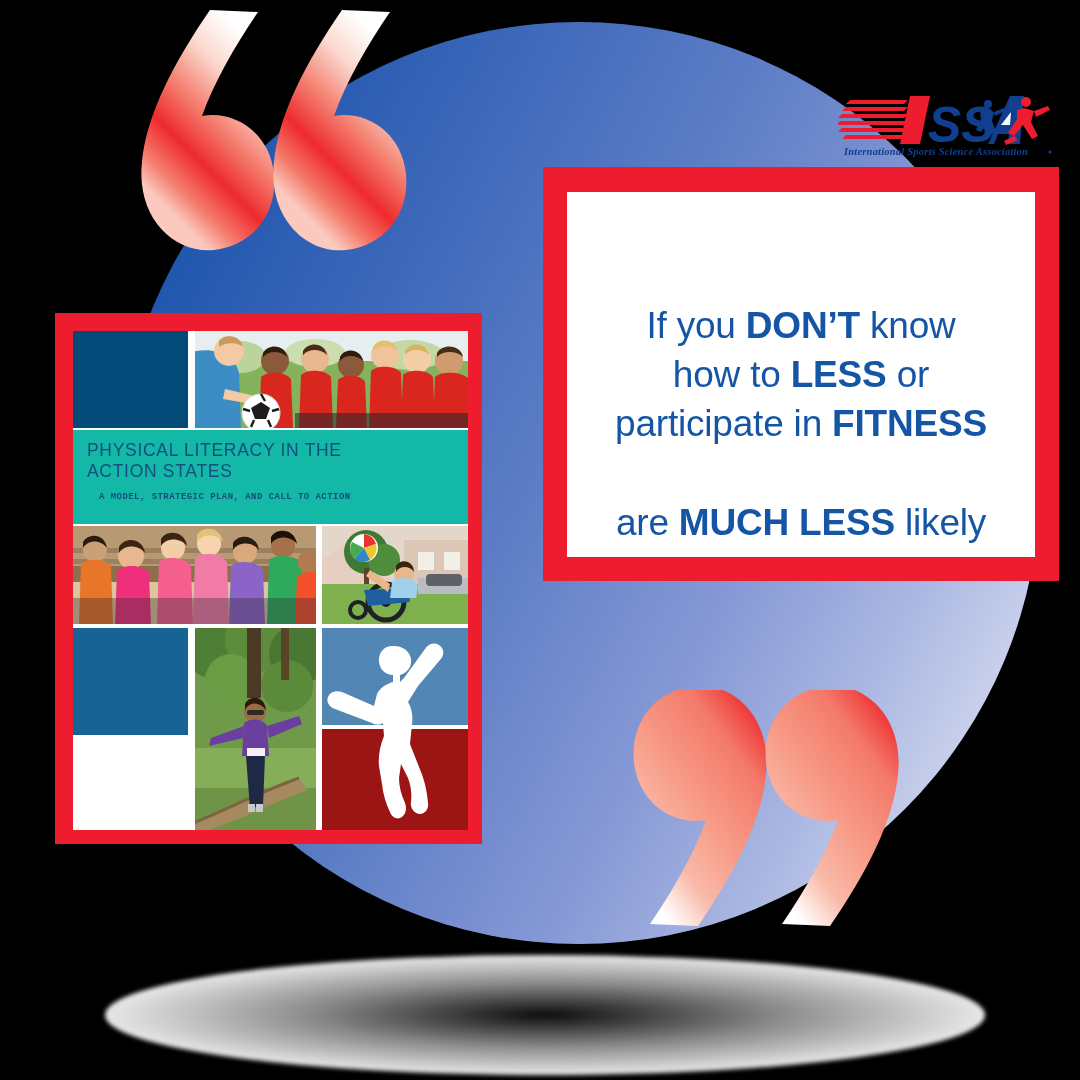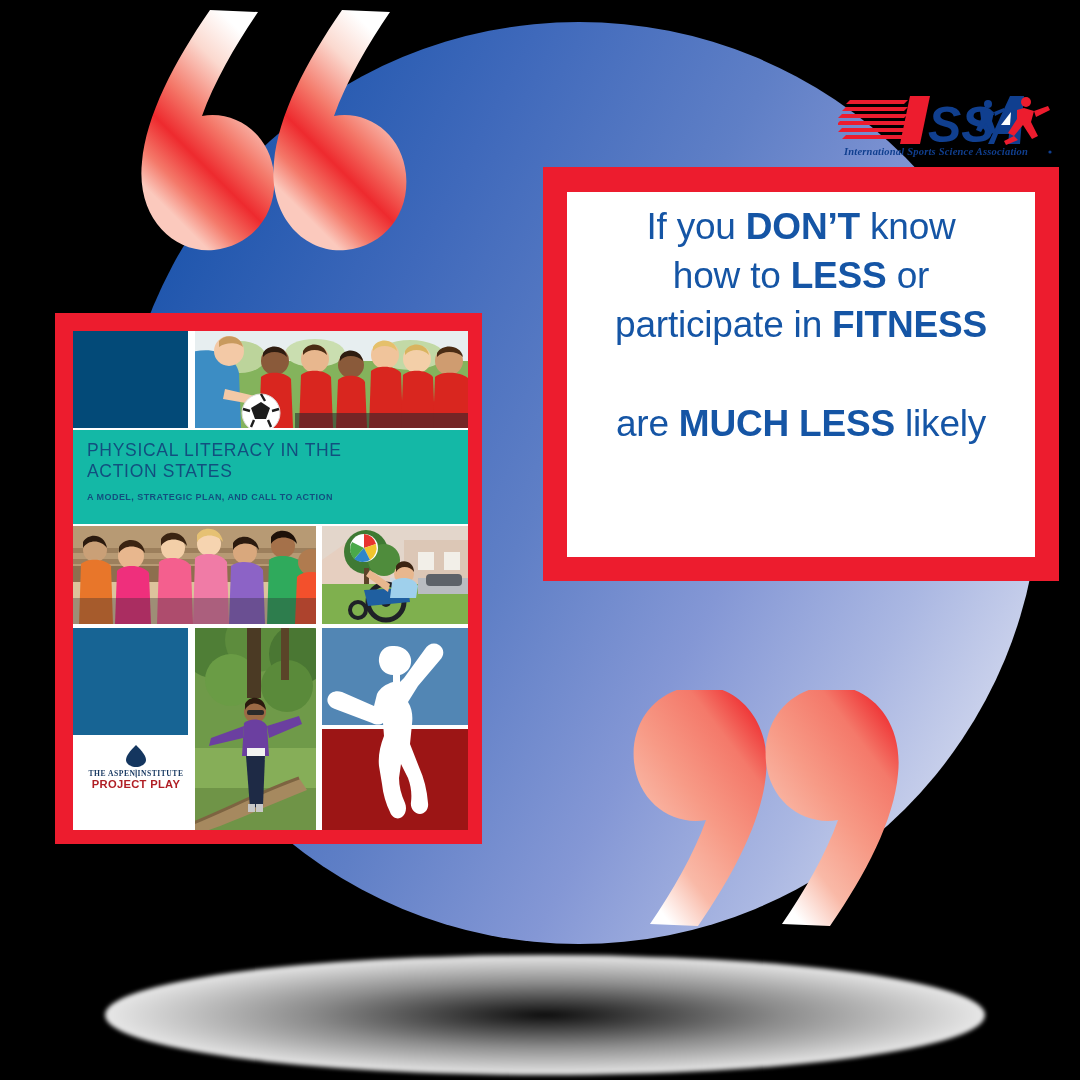--- a/index.html
+++ b/index.html
@@ -32,21 +32,21 @@
   .issa-logo{position:absolute;left:838px;top:88px;width:218px;height:72px;}
 
   
   .quote-card{
     position:absolute;left:543px;top:167px;width:516px;height:414px;
     background:#ed1c2e;
     box-sizing:border-box;padding:25px 24px 24px 24px;
   }
   .quote-inner{
     width:100%;height:100%;background:#ffffff;box-sizing:border-box;
-    display:flex;align-items:flex-start;justify-content:center;padding:10px 14px;
+    display:flex;align-items:flex-end;justify-content:center;padding:10px 14px;
   }
   .quote-text{
     color:#1555a5;font-size:37px;line-height:1.33;text-align:center;
     font-family:"Liberation Sans",sans-serif;font-weight:400;letter-spacing:-0.2px;
   }
   .quote-text b{font-weight:bold;}
 
   
   .book{
     position:absolute;left:55px;top:313px;width:427px;height:531px;
@@ -56,23 +56,23 @@
 
   .bk-navy{position:absolute;left:0;top:0;width:115px;height:97px;background:#034a78;}
   .bk-photo-top{position:absolute;left:122px;top:0;width:273px;height:97px;overflow:hidden;background:#8fbf60;}
   .bk-title-band{position:absolute;left:0;top:99px;width:395px;height:94px;background:#14b8a6;}
   .bk-title{
     position:absolute;left:14px;top:10px;width:370px;color:#124f7f;
     font-size:17.5px;line-height:1.22;font-weight:400;letter-spacing:0.7px;
     font-family:"Liberation Sans",sans-serif;
   }
   .bk-sub{
-    position:absolute;left:14px;top:62px;width:370px;color:#124f7f;
+    position:absolute;left:26px;top:62px;width:370px;color:#124f7f;
     font-size:9px;letter-spacing:0.45px;font-weight:bold;
-    font-family:Liberation Sans, sans-serif;
+    font-family:Liberation Mono, monospace;
   }
   .bk-photo-mid-l{position:absolute;left:0;top:195px;width:243px;height:98px;overflow:hidden;background:#caa27a;}
   .bk-photo-mid-r{position:absolute;left:249px;top:195px;width:146px;height:98px;overflow:hidden;background:#9ec4e0;}
   .bk-blue-blk{position:absolute;left:0;top:297px;width:115px;height:107px;background:#176494;}
   .bk-photo-bot{position:absolute;left:122px;top:297px;width:121px;height:202px;overflow:hidden;background:#6d8f45;}
   .bk-sil{position:absolute;left:249px;top:297px;width:146px;height:202px;overflow:hidden;}
   .bk-sil-top{position:absolute;left:0;top:0;width:100%;height:97px;background:#5286b4;}
   .bk-sil-bot{position:absolute;left:0;top:101px;width:100%;height:101px;background:#9c1515;}
   .bk-aspen{position:absolute;left:9px;top:412px;width:108px;height:48px;}
 
@@ -398,26 +398,17 @@
             C 112 14, 106 16, 103 21
             L 82 50
             L 78 54
             L 78 47
             C 85 45, 90 39, 89 31
             C 88 23, 80 17, 70 18
             Z"></path>
         </svg>
       </div>
 
-      <div class="bk-aspen">
-        <svg viewBox="0 0 108 48" width="108" height="48">
-
-          <path d="M54 2 C 60 8, 64 13, 64 17 C 64 21, 59 24, 54 24 C 49 24, 44 21, 44 17 C 44 13, 48 8, 54 2 Z" fill="#14365f"></path>
-          <text x="54" y="33" text-anchor="middle" fill="#14365f" font-family="'Liberation Serif',serif" font-size="7.6" font-weight="bold" letter-spacing="0.5">THE ASPEN|INSTITUTE</text>
-          <line x1="54" y1="26.5" x2="54" y2="34" stroke="#14365f" stroke-width="0.8"></line>
-          <text x="54" y="45" text-anchor="middle" fill="#b01e24" font-family="'Liberation Sans',sans-serif" font-size="11.2" font-weight="bold" letter-spacing="0.3">PROJECT PLAY</text>
-        </svg>
-      </div>
 
     </div>
   </div>
 
 </div>
 
 </body></html>

